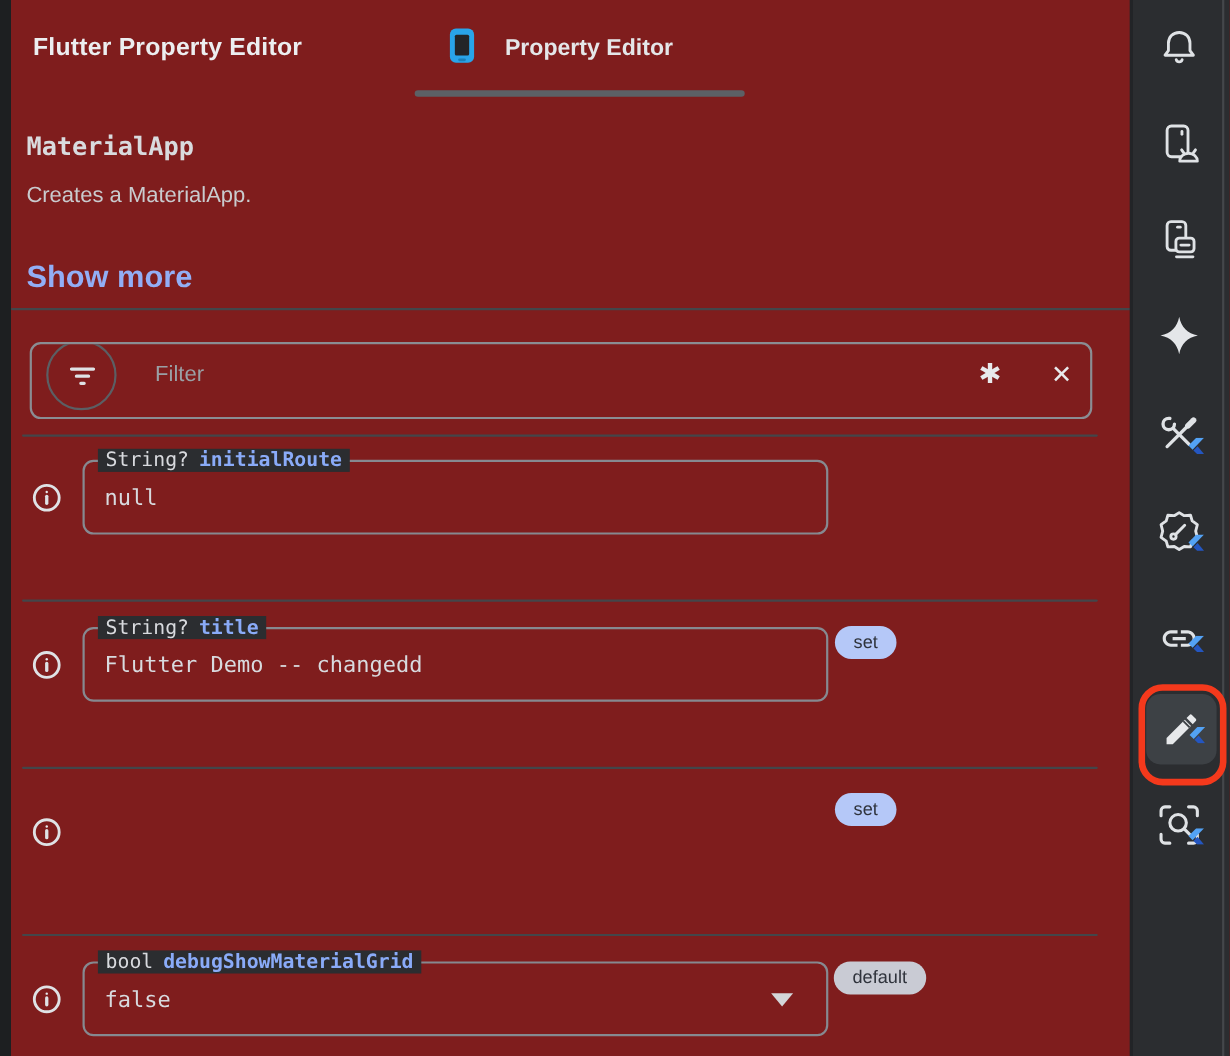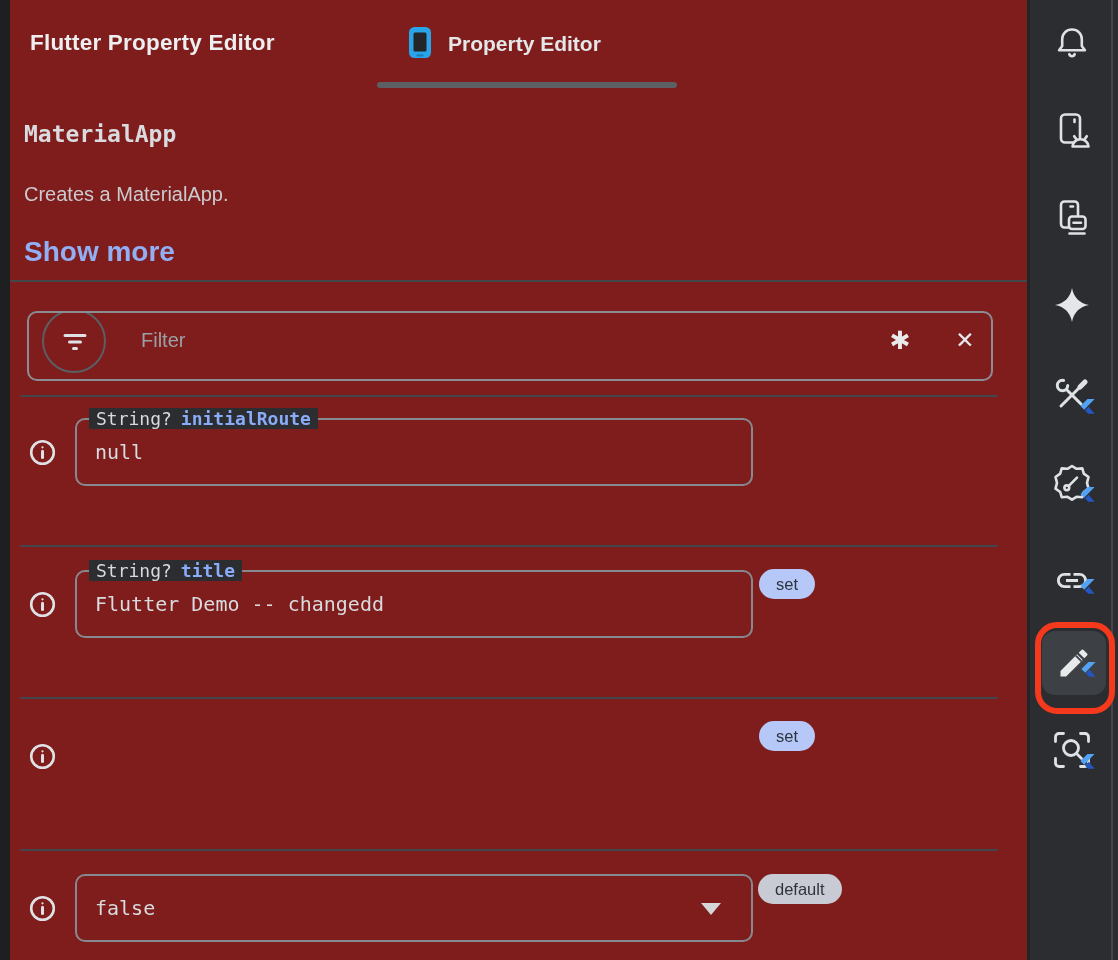--- a/index.html
+++ b/index.html
@@ -9,27 +9,27 @@
     background: #7f1d1d; overflow: hidden;
     font-family: "Liberation Sans", sans-serif;
   }
   .left-strip { position:absolute; left:0; top:0; width:10px; height:960px; background:#1d1f21; }
 
   
   .panel-title {
     position:absolute; left:30px; top:30px;
     font-size:22.5px; font-weight:700; color:#eceef0; letter-spacing:.2px;
   }
-  .tab { position:absolute; left:408px; top:24px; height:40px; display:flex; align-items:center; gap:16px; cursor:pointer; }
+  .tab { position:absolute; left:408px; top:24px; height:40px; display:flex; align-items:center; gap:27px; cursor:pointer; }
   .tab-label { font-size:21px; font-weight:600; color:#e4e6e8; }
   .tab-underline { position:absolute; left:377px; top:82px; width:300px; height:6px; border-radius:3px; background:#5c6065; }
 
   
   .widget-name { position:absolute; left:24px; top:121px; font-family:"DejaVu Sans Mono", monospace; font-size:23px; font-weight:700; color:#d9dbde; }
-  .widget-desc { position:absolute; left:24px; top:183px; font-size:20px; font-weight:500; color:#c9cbce;text-align:center; }
+  .widget-desc { position:absolute; left:24px; top:167px; font-size:20px; font-weight:500; color:#c9cbce;text-align:center; }
   .show-more  { position:absolute; left:24px; top:236px; font-size:28px; font-weight:700; color:#92aef5; cursor:pointer; }
 
   .h-divider { position:absolute; height:2px; background:#43464a; border-radius:1px; }
   .div-top  { left:10px; top:280px; width:1018px; }
   .div-row  { left:20px; width:978px; }
 
   
   .filter-field {
     position:absolute; left:27px; top:311px; width:966px; height:70px;
     border:2px solid #8a8d93; border-radius:10px; overflow:hidden;
@@ -174,20 +174,23 @@
     <div class="legend">
       <span class="ptype">String?</span><span class="pname">initialRoute</span>
     </div>
     <div class="prop-value">null</div>
   </div>
   <div class="badge set" style="left:759px; top:569px">set</div>
 
   <div class="badge set" style="left:759px; top:721px">set</div>
 
   <div class="prop-field select" style="top:874px">
+    <div class="legend">
+      <span class="ptype">bool</span><span class="pname">debugShowMaterialGrid</span>
+    </div>
     <div class="prop-value">false</div>
     <div class="dd-arrow"></div>
   </div>
   <div class="badge default" style="left:758px; top:874px">default</div>
 
   <div class="sidebar"></div>
   <div class="sidebar-divider"></div>
   <div class="sidebar-edge"></div>
 
   <div class="side-btn" style="top:22px">

